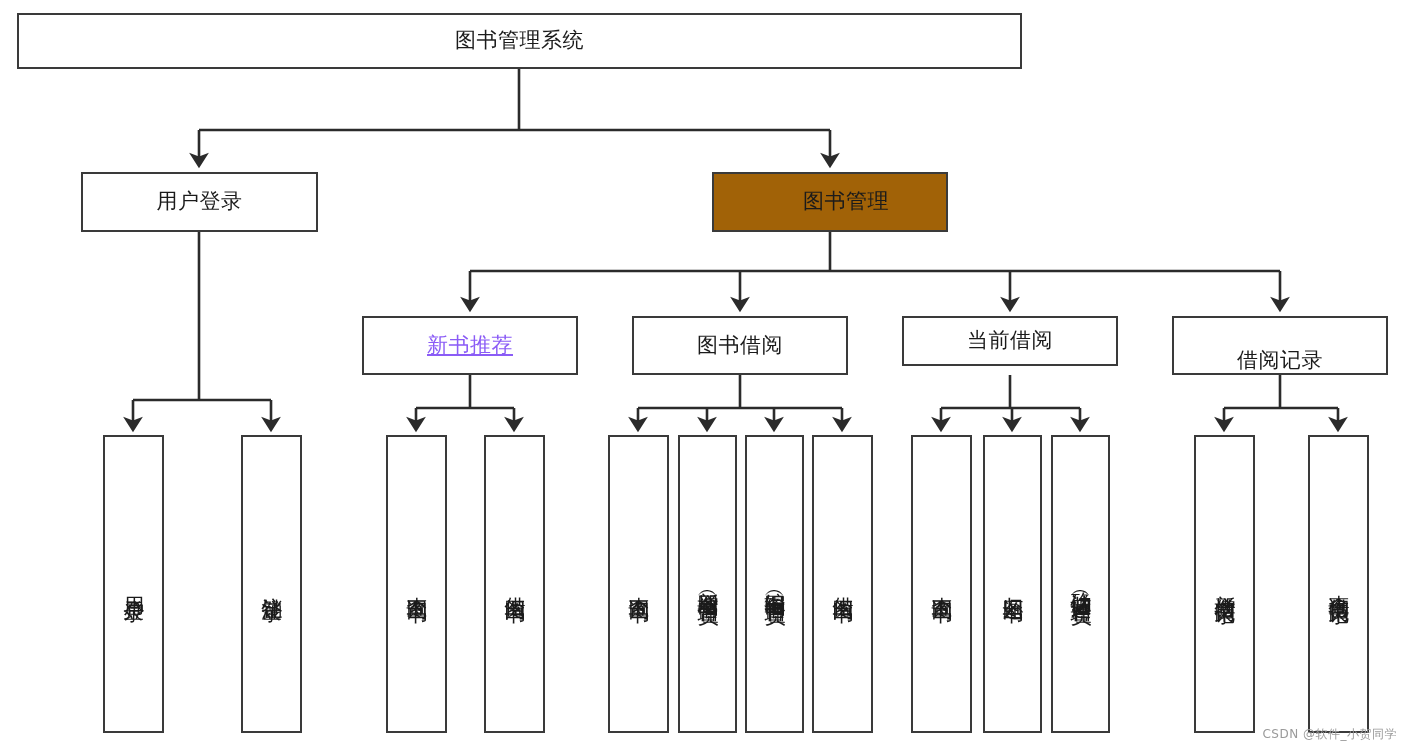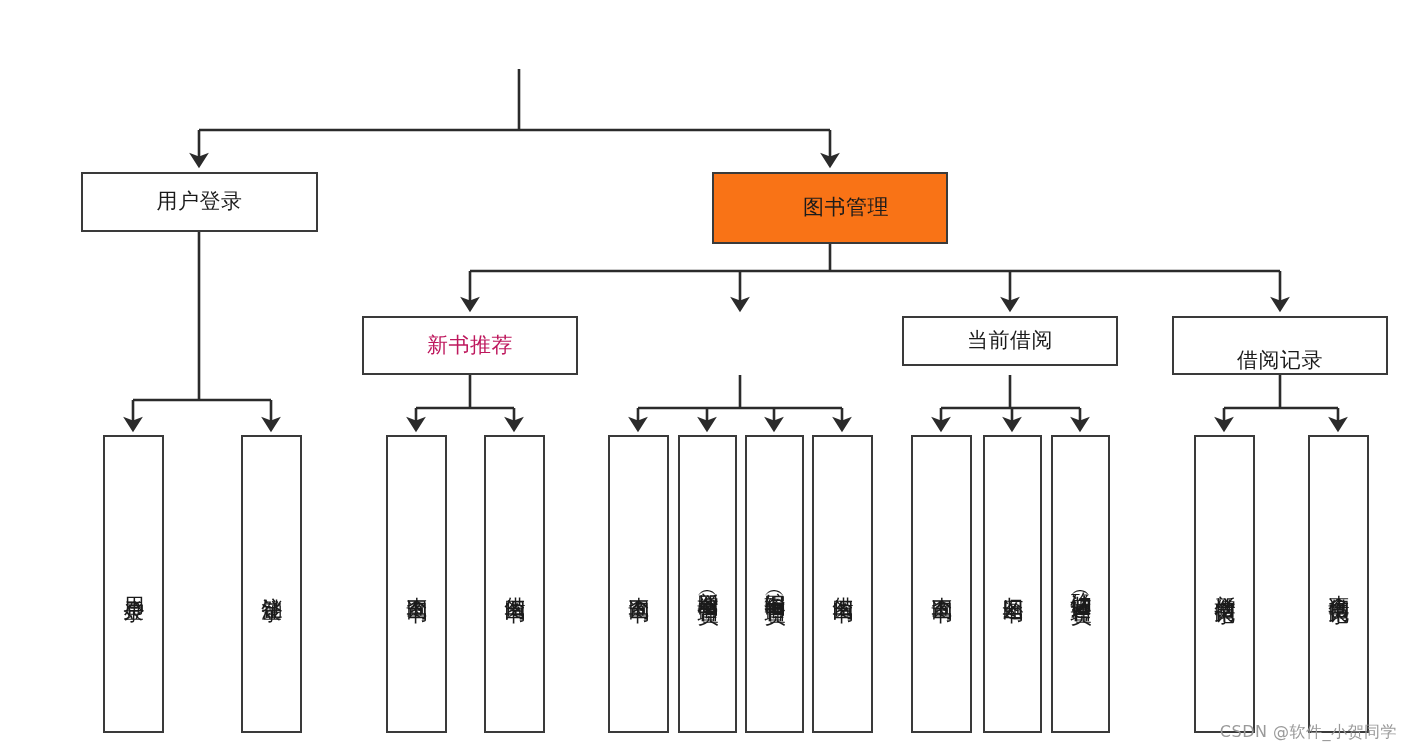--- a/index.html
+++ b/index.html
@@ -57,21 +57,21 @@
     writing-mode: vertical-rl;
     text-orientation: upright;
     font-size: 21px;
     letter-spacing: 2px;
     line-height: 1;
   }
   #watermark {
     position: absolute;
     right: 8px;
     bottom: 4px;
-    font-size: 16px;
+    font-size: 12px;
     color: #9a9a9a;
     letter-spacing: 0.5px;
     white-space: nowrap;
     font-family: "DejaVu Sans", "Liberation Sans", sans-serif;
   }
 </style>
 </head>
 <body>
 
 <div id="diagram-root">
@@ -120,30 +120,36 @@
       <path d="M 1012 408 L 1012 424" marker-end="url(#arrowhead)"></path>
       <path d="M 1080 408 L 1080 424" marker-end="url(#arrowhead)"></path>
 
       <path d="M 1280 375 L 1280 408"></path>
       <path d="M 1224 408 L 1338 408"></path>
       <path d="M 1224 408 L 1224 424" marker-end="url(#arrowhead)"></path>
       <path d="M 1338 408 L 1338 424" marker-end="url(#arrowhead)"></path>
     </g>
   </svg>
 
+  <div class="node horiz" id="node-root" style="left: 17px; top: 13px; width: 1005px; height: 56px; border-color: rgb(58, 58, 58); background: rgb(255, 255, 255);">
+    <span class="label" style="color: rgb(27, 27, 27);">图书管理系统</span>
+  </div>
 
   <div class="node horiz" id="node-l2-0" style="left: 81px; top: 172px; width: 237px; height: 60px; border-color: rgb(58, 58, 58); background: rgb(255, 255, 255);">
     <span class="label" style="color: rgb(27, 27, 27);">用户登录</span>
   </div>
-  <div class="node horiz" id="node-l2-1" style="left: 712px; top: 172px; width: 236px; height: 72px; border-color: rgb(58, 58, 58); background: #f97316; padding-left: 32px;">
+  <div class="node horiz" id="node-l2-1" style="left: 712px; top: 172px; width: 236px; height: 60px; border-color: rgb(58, 58, 58); background: #a16207; padding-left: 32px;">
     <span class="label" style="color: rgb(27, 27, 27);">图书管理</span>
   </div>
 
   <div class="node horiz" id="node-l3-0" style="left: 362px; top: 316px; width: 216px; height: 59px; border-color: rgb(58, 58, 58); background: rgb(255, 255, 255);">
-    <span class="label" style="color: #be185d;">新书推荐</span>
+    <span class="label" style="color: #8b5cf6; text-decoration: underline;">新书推荐</span>
+  </div>
+  <div class="node horiz" id="node-l3-1" style="left: 632px; top: 316px; width: 216px; height: 59px; border-color: rgb(58, 58, 58); background: rgb(255, 255, 255);">
+    <span class="label" style="color: rgb(27, 27, 27);">图书借阅</span>
   </div>
   <div class="node horiz" id="node-l3-2" style="left: 902px; top: 316px; width: 216px; height: 50px; border-color: rgb(58, 58, 58); background: rgb(255, 255, 255);">
     <span class="label" style="color: rgb(27, 27, 27);">当前借阅</span>
   </div>
   <div class="node horiz" id="node-l3-3" style="left: 1172px; top: 316px; width: 216px; height: 59px; border-color: rgb(58, 58, 58); background: rgb(255, 255, 255); align-items: flex-end;">
     <span class="label" style="color: rgb(27, 27, 27);">借阅记录</span>
   </div>
 
   <div class="node vert" id="node-leaf-0" style="left: 103px; top: 435px; width: 61px; height: 298px; border-color: rgb(58, 58, 58); background: rgb(255, 255, 255);">
     <span class="label" style="color: rgb(27, 27, 27);">用户登录</span>

